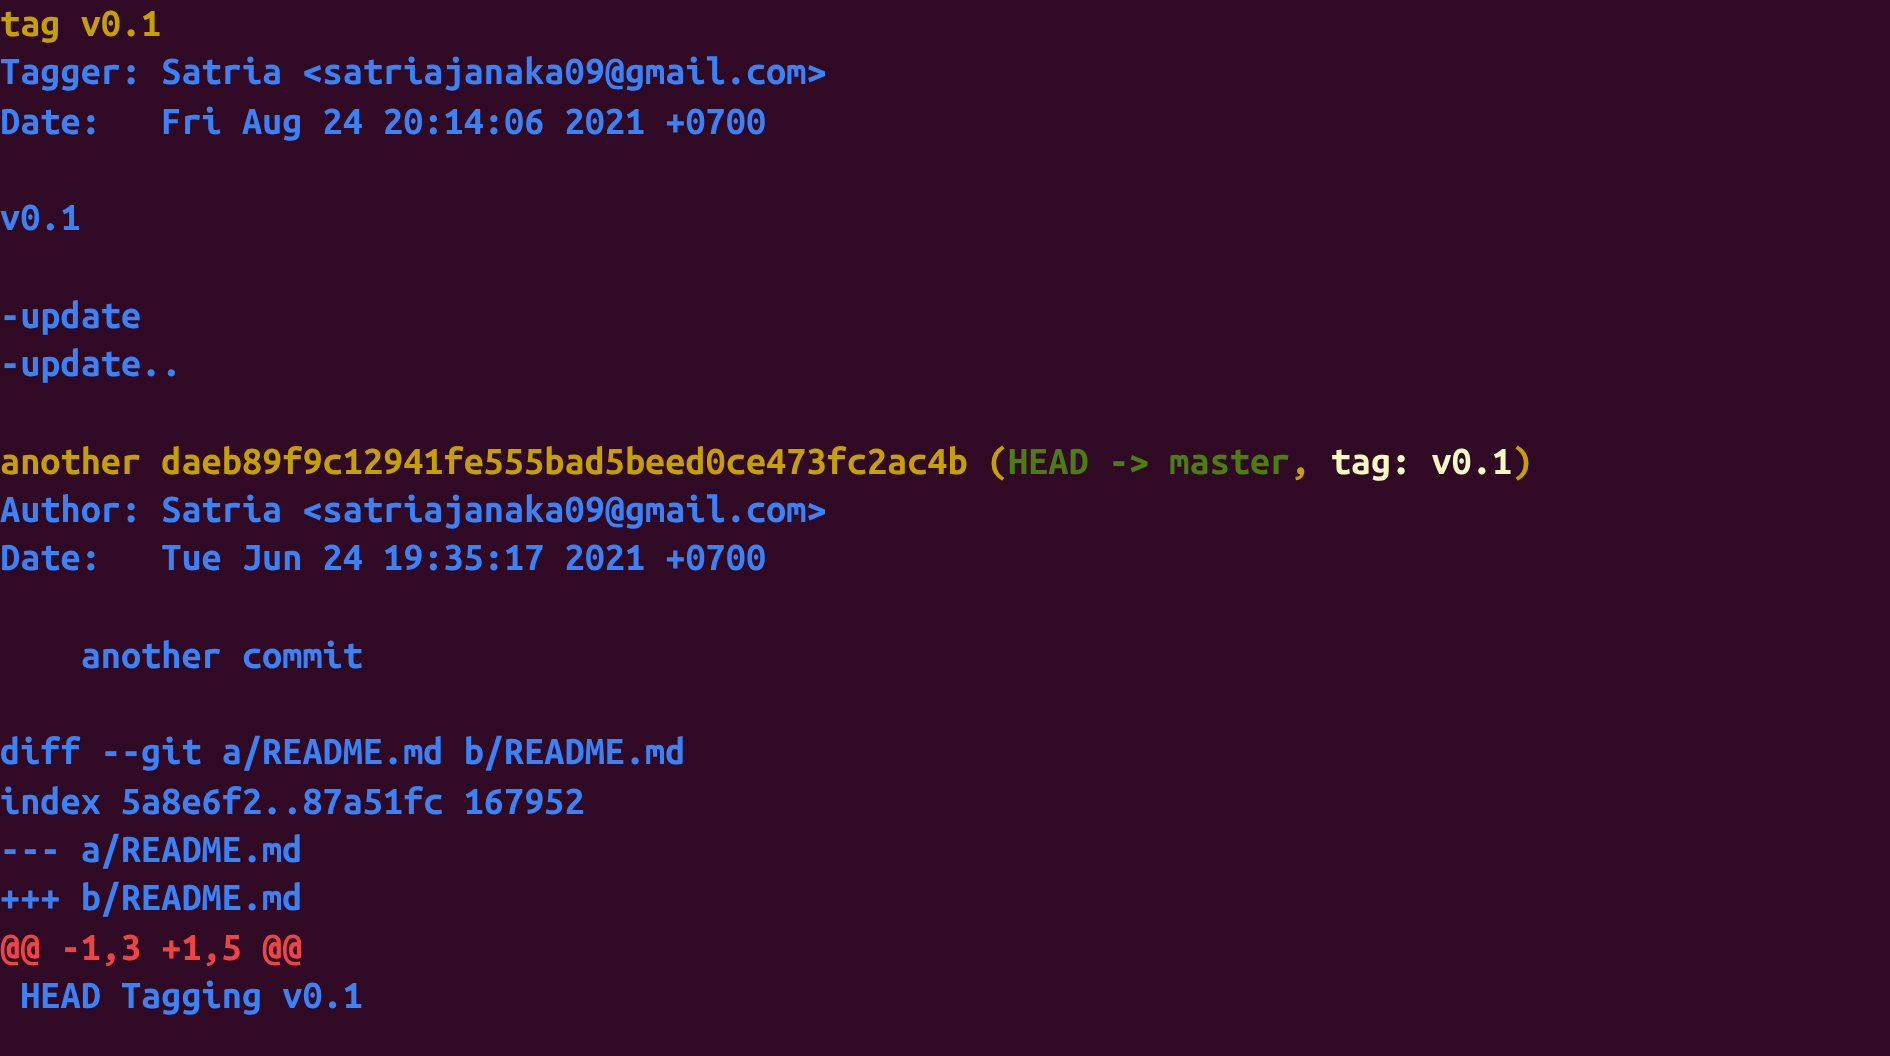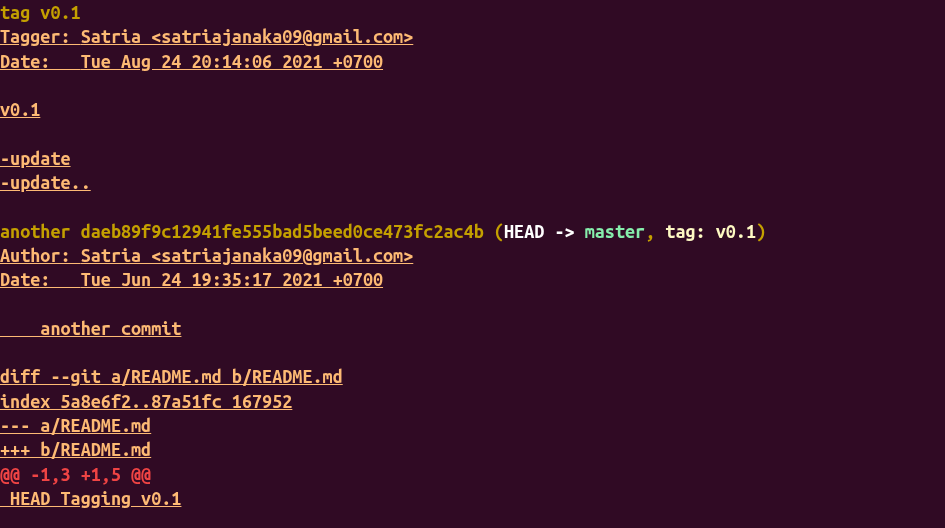--- a/index.html
+++ b/index.html
@@ -18,31 +18,31 @@
       height: 528px;
       overflow: hidden;
       font-weight: bold;
     }
     .terminal {
       white-space: pre;
     }
     .yellow { color: #c4a000; margin-top: 27px; }
     .yellow-bright { color: #fef9c3; }
     .cyan { color: #ef4444; }
-    .cyan-bright { color: #ffffff; }
-    .green-bright { color: #86efac; }
-    .white { color: #fdba74; text-decoration: underline; }
+    .cyan-bright { color: #4d7c0f; }
+    .green-bright { color: #4d7c0f; }
+    .white { color: #3b82f6; }
     .normal { font-weight: bold; }
   </style>
 </head>
 <body>
 
 <div class="terminal"><span class="yellow">tag v0.1</span>
 <span class="white">Tagger: </span><span class="white">Satria &lt;satriajanaka09@gmail.com&gt;</span>
-<span class="white">Date:   </span><span class="white">Tue Aug 24 20:14:06 2021 +0700</span>
+<span class="white">Date:   </span><span class="white">Fri Aug 24 20:14:06 2021 +0700</span>
 
 <span class="white">v0.1</span>
 
 <span class="white">-update</span>
 <span class="white">-update..</span>
 
 <span class="yellow">another </span><span class="yellow">daeb89f9c12941fe555bad5beed0ce473fc2ac4b</span><span class="yellow"> (</span><span class="cyan-bright">HEAD -&gt; </span><span class="green-bright">master</span><span class="yellow">, </span><span class="yellow-bright">tag: v0.1</span><span class="yellow">)</span>
 <span class="white">Author: </span><span class="white">Satria &lt;satriajanaka09@gmail.com&gt;</span>
 <span class="white">Date:   </span><span class="white">Tue Jun 24 19:35:17 2021 +0700</span>
 

